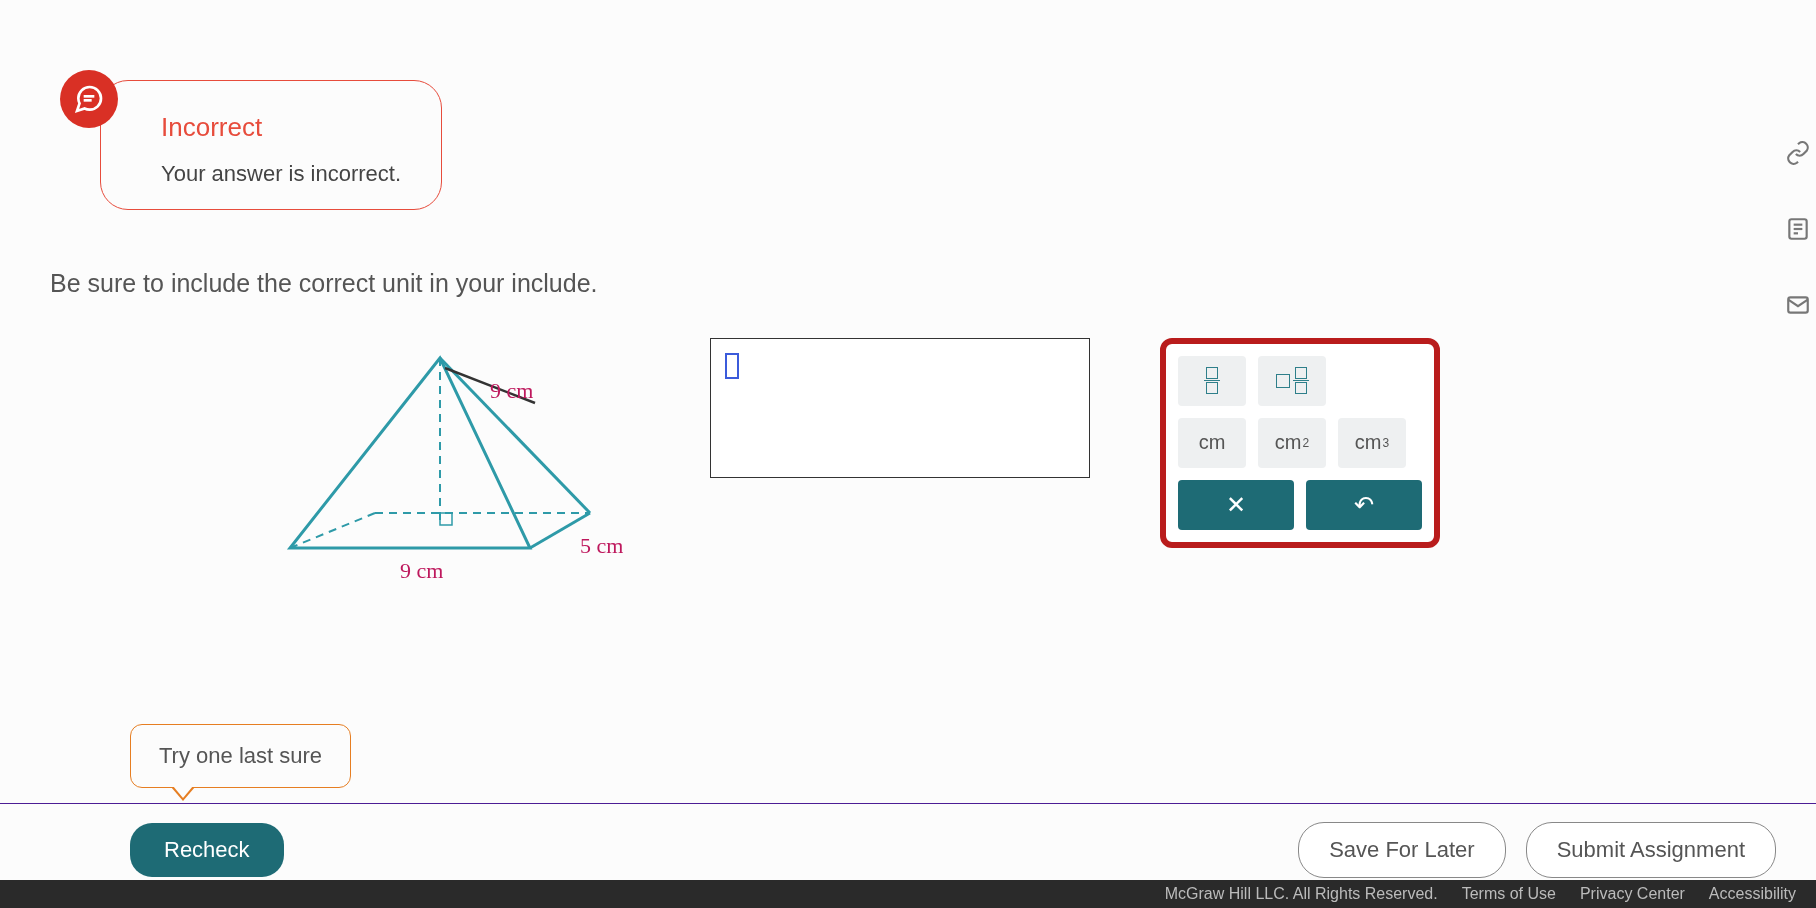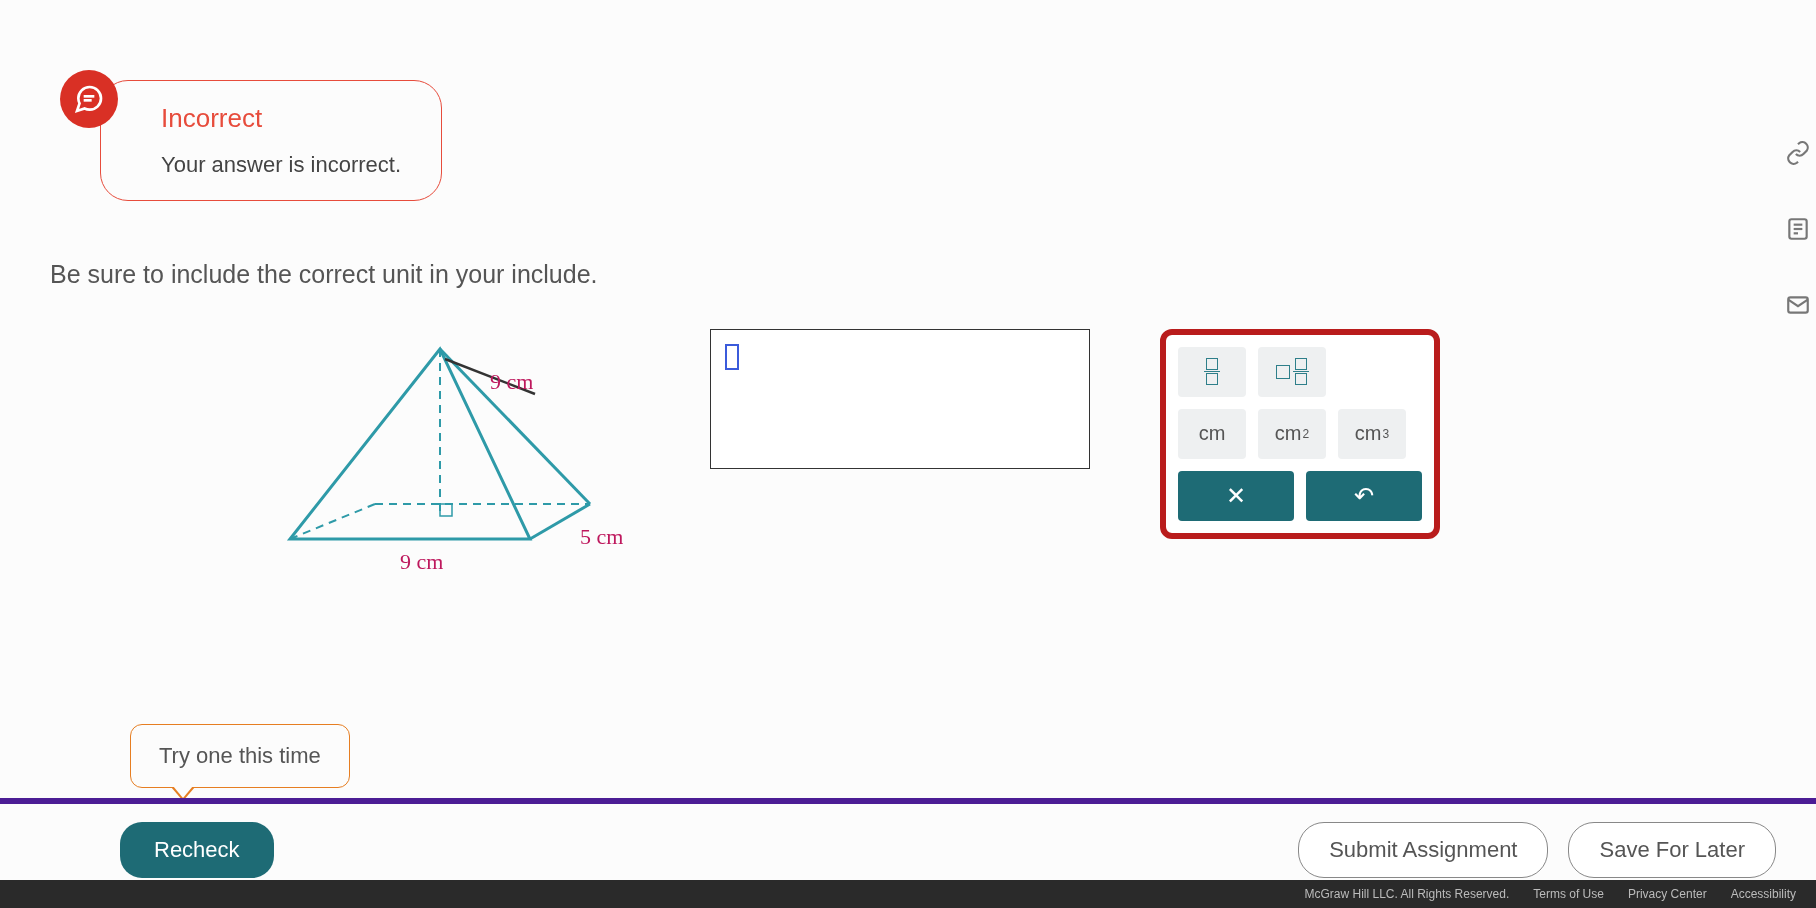--- a/index.html
+++ b/index.html
@@ -42,20 +42,21 @@
       border: 1.5px solid #e74c3c;
       border-radius: 28px;
       padding: 22px 40px 22px 60px;
       background: #fcfcfc;
     }
     .feedback-title {
       color: #e74c3c;
       font-size: 26px;
       font-weight: 500;
       margin-bottom: 18px;
+      margin-top: 9px;
     }
     .feedback-text {
       color: #444;
       font-size: 22px;
     }
     .prompt {
       margin-top: 50px;
       margin-left: 10px;
       font-size: 25px;
       color: #555;
@@ -176,23 +177,24 @@
       border-left: 10px solid transparent;
       border-right: 10px solid transparent;
       border-top: 12px solid #fcfcfc;
       z-index: 1;
     }
     .bottom-bar {
       position: absolute;
       bottom: 30px;
       left: 0;
       right: 0;
-      border-top: 6px solid #4c1d95;
-      padding: 18px 40px 0 40px;
-      display: flex;
+      border-top: 1px solid #4c1d95;
+      padding: 18px 40px 0 50px;
+      display: flex;
+      align-items: center;
     }
     .recheck-btn {
       background: #1e6b75;
       color: #fff;
       border: none;
       border-radius: 22px;
       padding: 14px 34px;
       font-size: 22px;
       cursor: pointer;
       margin-left: 80px;
@@ -208,21 +210,21 @@
       cursor: pointer;
     }
     .footer-strip {
       position: absolute;
       bottom: 0;
       left: 0;
       right: 0;
       height: 28px;
       background: #2a2a2a;
       color: #bbb;
-      font-size: 12px;
+      font-size: 16px;
       display: flex;
       align-items: center;
       justify-content: flex-end;
       padding: 8px 20px;
       gap: 24px;
     }
     .footer-strip span { white-space: nowrap; }
     .side-icons {
       position: absolute;
       right: 0;
@@ -323,28 +325,28 @@
         </button>
         <button class="action-btn">
           <span>↶</span>
         </button>
       </div>
     </div>
 
   </div>
 
   <div class="try-bubble">
-    <span>Try one this time</span>
+    <span>Try one last sure</span>
   </div>
 
   <div class="bottom-bar">
     <button class="recheck-btn">Recheck</button>
     <div class="right-actions">
+      <button class="pill-btn">Save For Later</button>
       <button class="pill-btn">Submit Assignment</button>
-      <button class="pill-btn">Save For Later</button>
     </div>
   </div>
 
   <div class="footer-strip">
     <span>McGraw Hill LLC. All Rights Reserved.</span>
     <span>Terms of Use</span>
     <span>Privacy Center</span>
     <span>Accessibility</span>
   </div>
 

